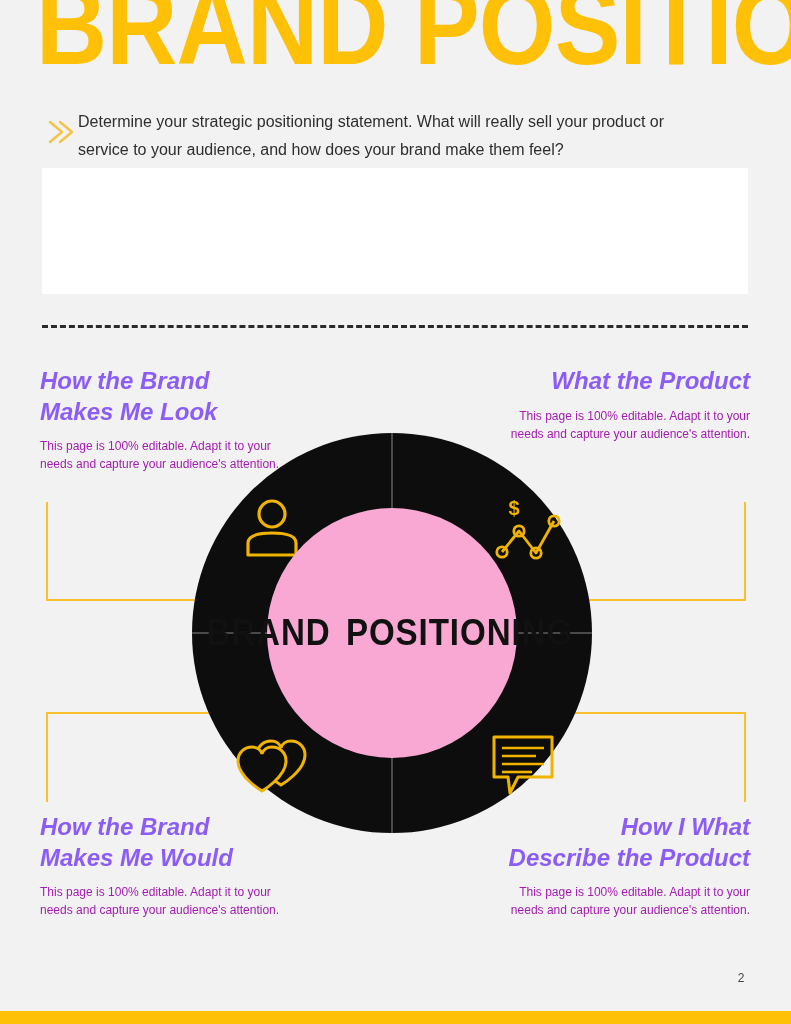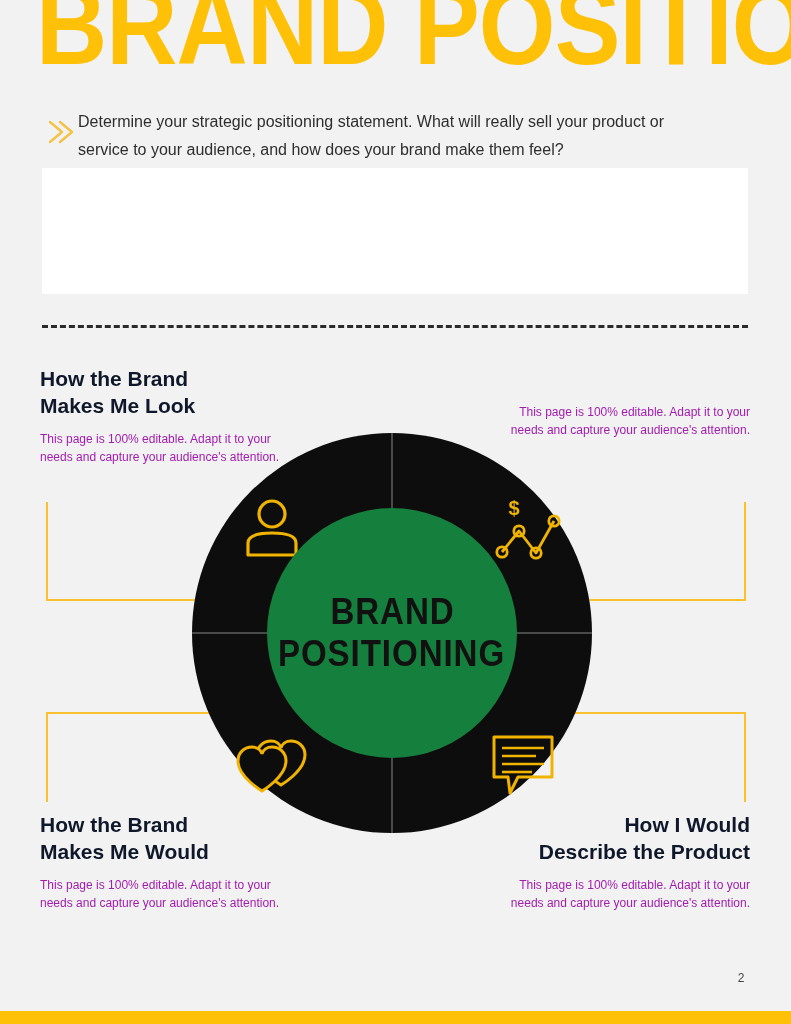--- a/index.html
+++ b/index.html
@@ -67,24 +67,25 @@
     position:absolute;
     left:42px;top:325px;
     width:706px;height:0;
     border-top:3px dashed #2b2b2b;
   }
 
   
   .quad{position:absolute;width:258px;}
   .quad h3{
     margin:0 0 10px 0;
-    font-size:21px;
+    font-size:24px;
     font-weight:700;
     line-height:1.28;
-    color:#0f172a;
+    color:#8b5cf6;
+    font-style:italic;
   }
   .quad p{
     margin:0;
     font-size:12px;
     line-height:1.5;
     color:#a21caf;
   }
   .q-tl{left:40px;top:366px;text-align:left;}
   .q-tr{left:492px;top:366px;text-align:right;}
   .q-bl{left:40px;top:812px;text-align:left;}
@@ -122,22 +123,22 @@
     position:absolute;left:0;top:199px;
     width:400px;height:1.5px;
     background:#6b6b6b;
     opacity:.65;
   }
   .hub{
     position:absolute;
     left:75px;top:75px;
     width:250px;height:250px;
     border-radius:50%;
-    background:#15803d;
-    display:flex;flex-direction:column;
+    background:#f9a8d4;
+    display:flex;flex-direction:row;
     align-items:center;justify-content:center;
   }
   .hub span{
     font-family:"Liberation Sans Narrow","Liberation Sans",sans-serif;
     font-size:36px;
     font-weight:700;
     color:#111;
     letter-spacing:1px;
     line-height:1.18;
     transform:scaleX(0.92);
@@ -247,36 +248,36 @@
   <div class="quad q-tl">
     <h3>
       <span>How the Brand</span><br>
       <span>Makes Me Look</span>
     </h3>
     <p>This page is 100% editable. Adapt it to your needs and capture your audience's attention.</p>
   </div>
 
   <div class="quad q-tr">
     <h3>
-      <br>
+      <span>What the Product</span><br>
     </h3>
     <p>This page is 100% editable. Adapt it to your needs and capture your audience's attention.</p>
   </div>
 
   <div class="quad q-bl">
     <h3>
       <span>How the Brand</span><br>
       <span>Makes Me Would</span>
     </h3>
     <p>This page is 100% editable. Adapt it to your needs and capture your audience's attention.</p>
   </div>
 
   <div class="quad q-br">
     <h3>
-      <span>How I Would</span><br>
+      <span>How I What</span><br>
       <span>Describe the Product</span>
     </h3>
     <p>This page is 100% editable. Adapt it to your needs and capture your audience's attention.</p>
   </div>
 
   <div class="pagenum">2</div>
   <div class="footer-bar"></div>
 
 </div>
 

